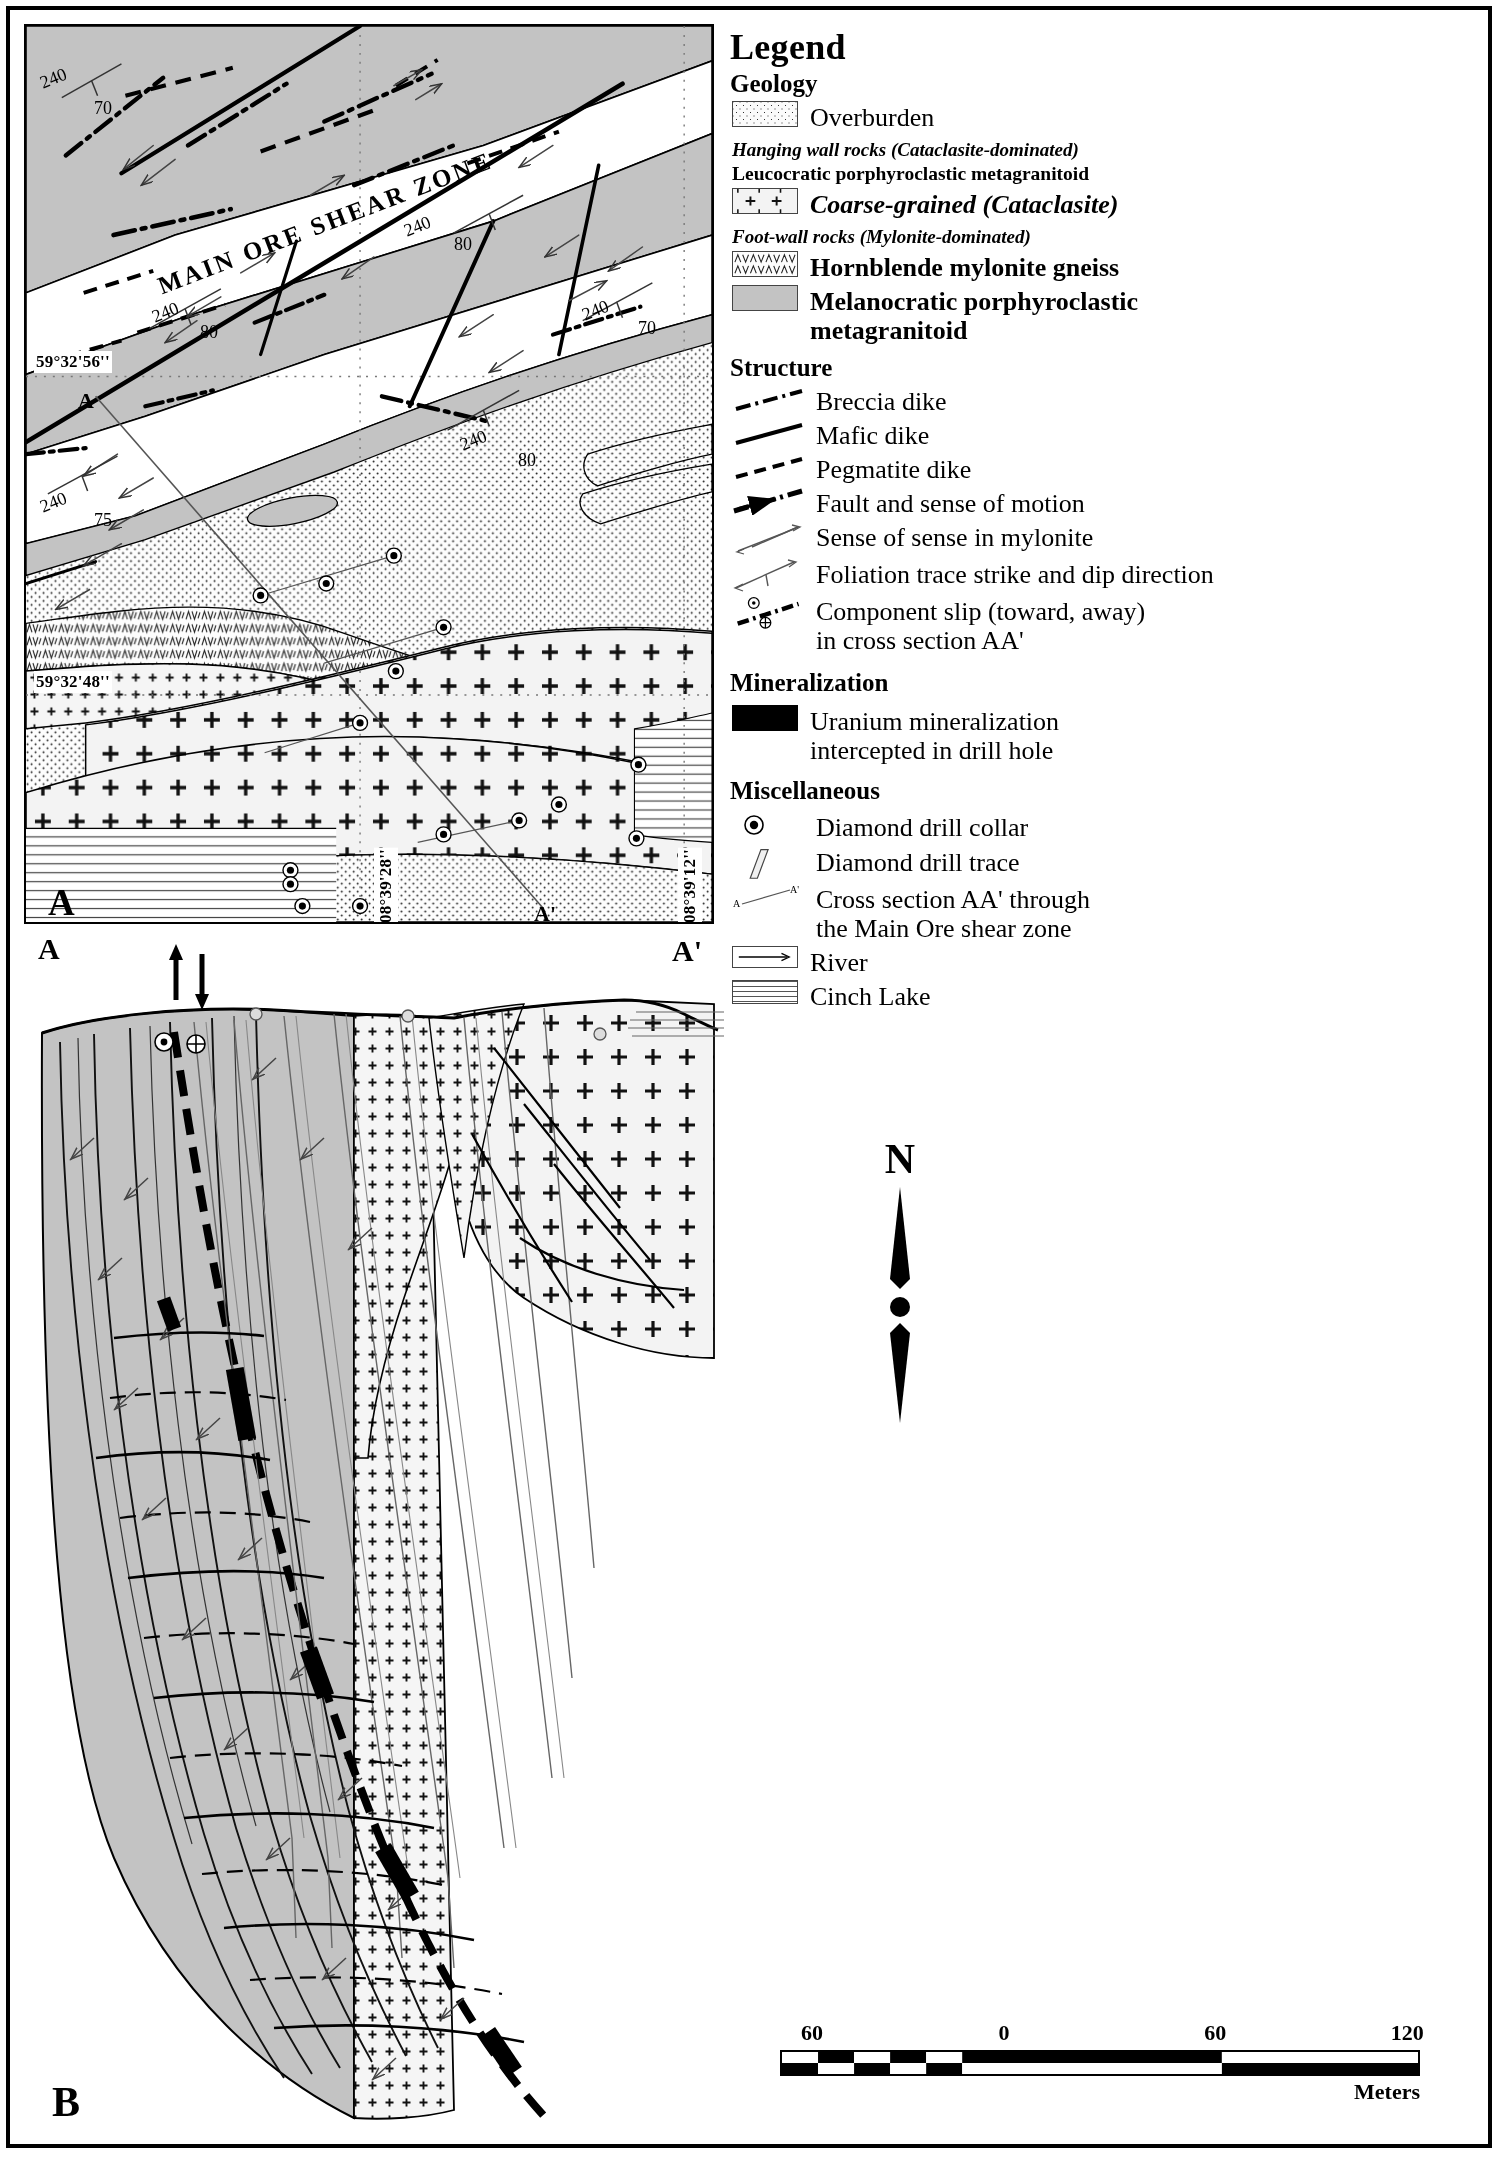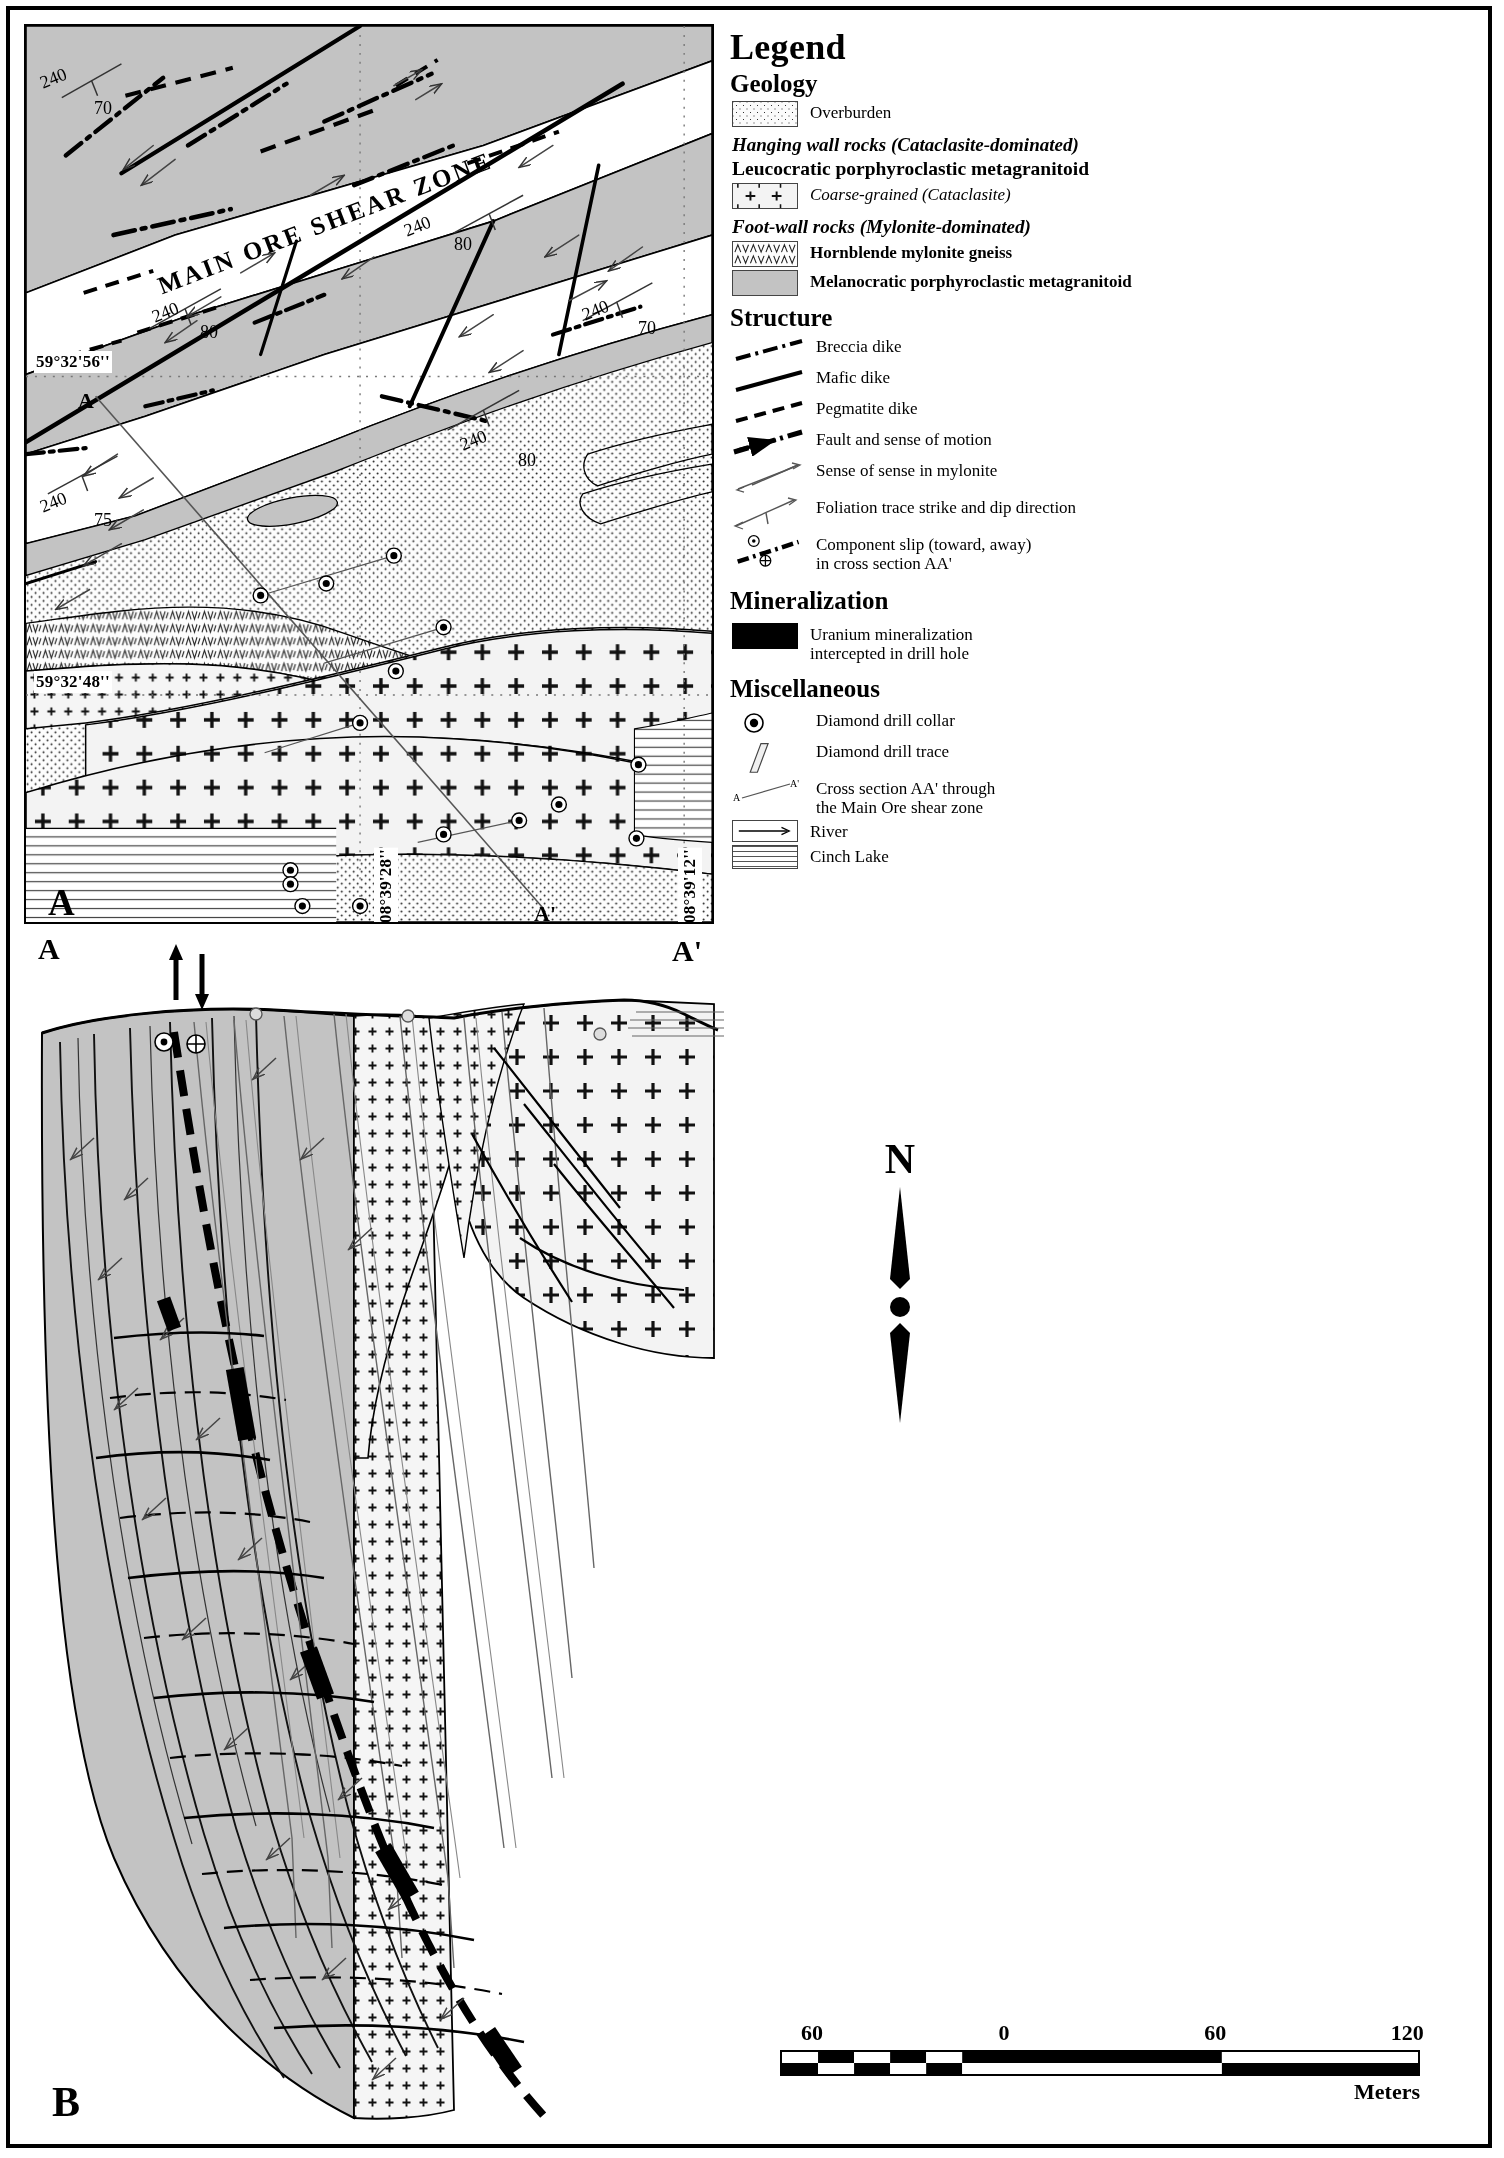--- a/index.html
+++ b/index.html
@@ -18,22 +18,22 @@
   .mosz{position:absolute;z-index:36;font-size:25px;font-weight:bold;letter-spacing:3px;font-family:"Liberation Serif",serif;}
 
   
   .legend{position:absolute;left:716px;top:16px;width:760px;height:910px;}
   .lg-title{font-size:36px;font-weight:bold;margin:0 0 2px 4px;letter-spacing:.3px;}
   .lg-h2{font-size:25px;font-weight:bold;margin:2px 0 3px 4px;}
   .lg-italic{font-style:italic;font-weight:bold;font-size:19px;margin:7px 0 2px 6px;}
   .lg-bold{font-weight:bold;font-size:19.5px;margin:2px 0 2px 6px;}
   .lg-row{display:flex;align-items:flex-start;margin:3px 0 3px 6px;}
   .sw{width:66px;height:26px;border:1.4px solid #444;flex:0 0 auto;margin-right:12px;box-sizing:border-box;}
-  .lg-txt{font-size:17px;line-height:1.12;padding-top:2px;}
-  .lg-txt.it{font-style:italic;font-weight:normal;}
+  .lg-txt{font-size:26px;line-height:1.12;padding-top:2px;}
+  .lg-txt.it{font-style:italic;font-weight:bold;}
   .lg-txt.bd{font-weight:bold;}
   .symbox{width:74px;height:34px;flex:0 0 auto;margin-right:10px;}
   .symbox.sm{height:28px;}
 
   
   .pat-over{background:#fbfbfb;background-image:radial-gradient(#333 .9px, transparent 1px),radial-gradient(#333 .9px, transparent 1px);background-size:7px 7px;background-position:0 0,3.5px 3.5px;}
   .pat-coarse{background:#f2f2f2;}
   .pat-fine{background:#f4f4f4;}
   .pat-horn{background:#fcfcfc;}
   .pat-mela{background:#c3c3c3;}

